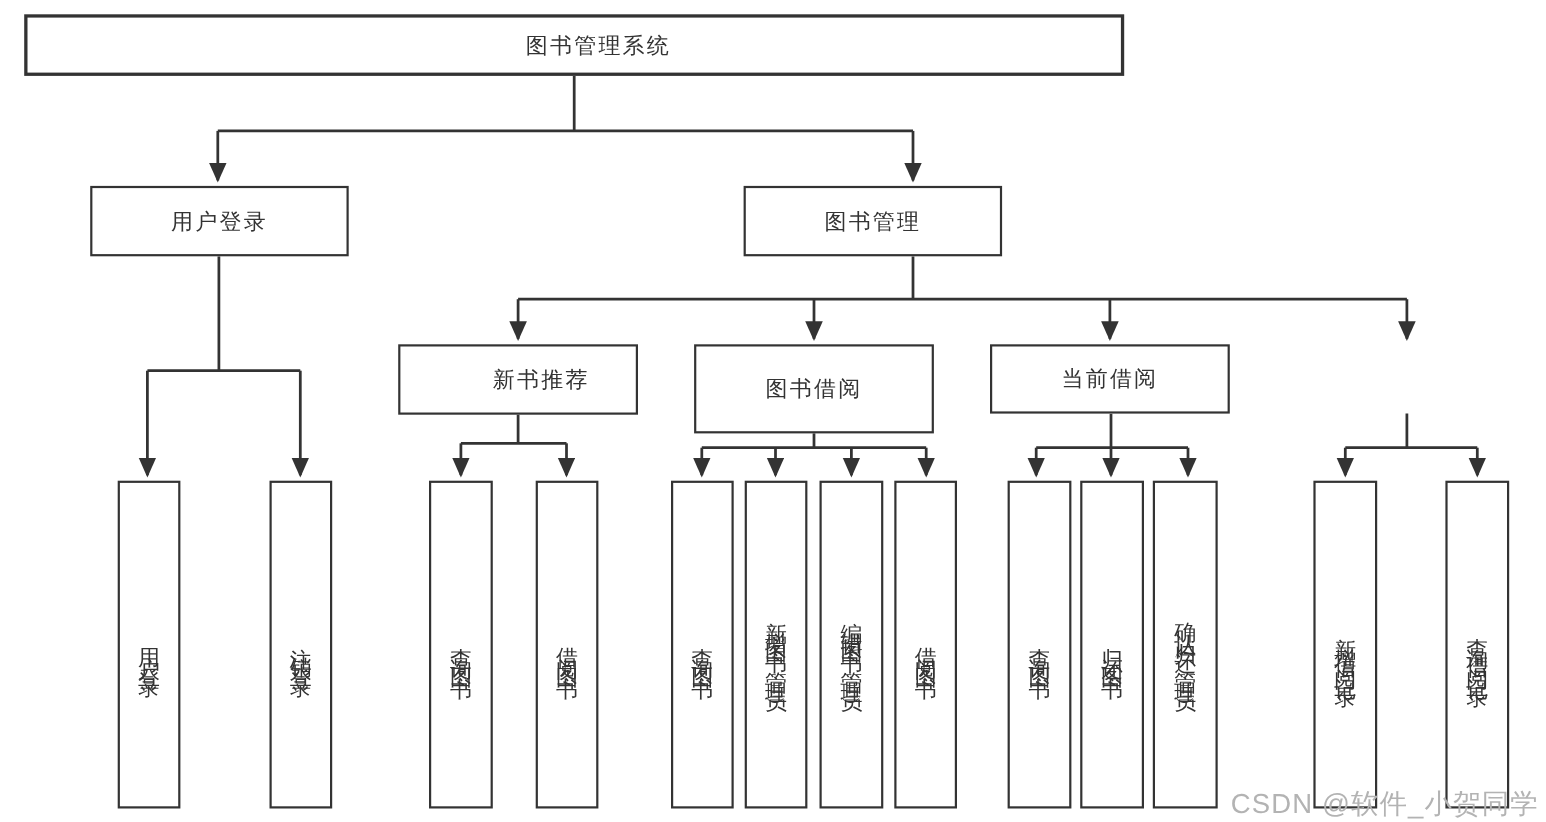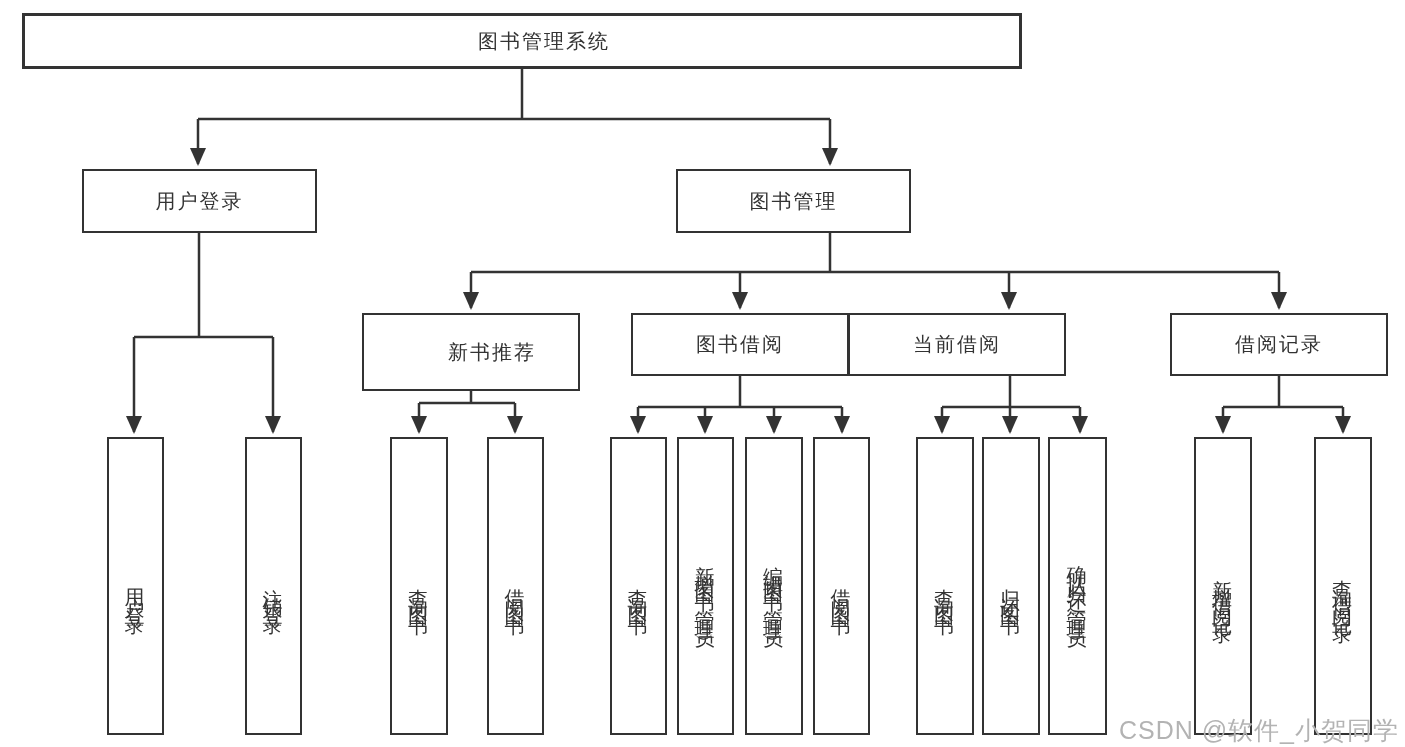--- a/index.html
+++ b/index.html
@@ -98,24 +98,23 @@
     <path class="l" d="M1279,376 L1279,407 M1223,407 L1343,407"></path>
     <path class="l" d="M1223,407 L1223,432" marker-end="url(#arrow)"></path>
     <path class="l" d="M1343,407 L1343,432" marker-end="url(#arrow)"></path>
   </svg>
 
   <div class="node root" style="left:22px;top:13px;width:1000px;height:56px;">图书管理系统</div>
 
   <div class="node" style="left:82px;top:169px;width:235px;height:64px;">用户登录</div>
   <div class="node" style="left:676px;top:169px;width:235px;height:64px;">图书管理</div>
 
-  <div class="node" style="left:362px;top:313px;width:218px;height:78px;padding-left:42px;">新书推荐</div>
-  <div class="node" style="left:631px;top:313px;width:218px;height:63px;">图书借阅</div>
-  <div class="node" style="left:848px;top:313px;width:218px;height:63px;">当前借阅</div>
-  <div class="node" style="left:1170px;top:313px;width:218px;height:63px;">借阅记录</div>
+  <div class="node" style="left:362px;top:313px;width:218px;height:64px;padding-left:42px;">新书推荐</div>
+  <div class="node" style="left:631px;top:313px;width:218px;height:81px;">图书借阅</div>
+  <div class="node" style="left:900px;top:313px;width:218px;height:63px;">当前借阅</div>
 
   <div class="node" style="left:107px;top:437px;width:57px;height:298px;">
     <span class="vtext">用户登录</span>
   </div>
   <div class="node" style="left:245px;top:437px;width:57px;height:298px;">
     <span class="vtext">注销登录</span>
   </div>
 
   <div class="node" style="left:390px;top:437px;width:58px;height:298px;">
     <span class="vtext">查询图书</span>

